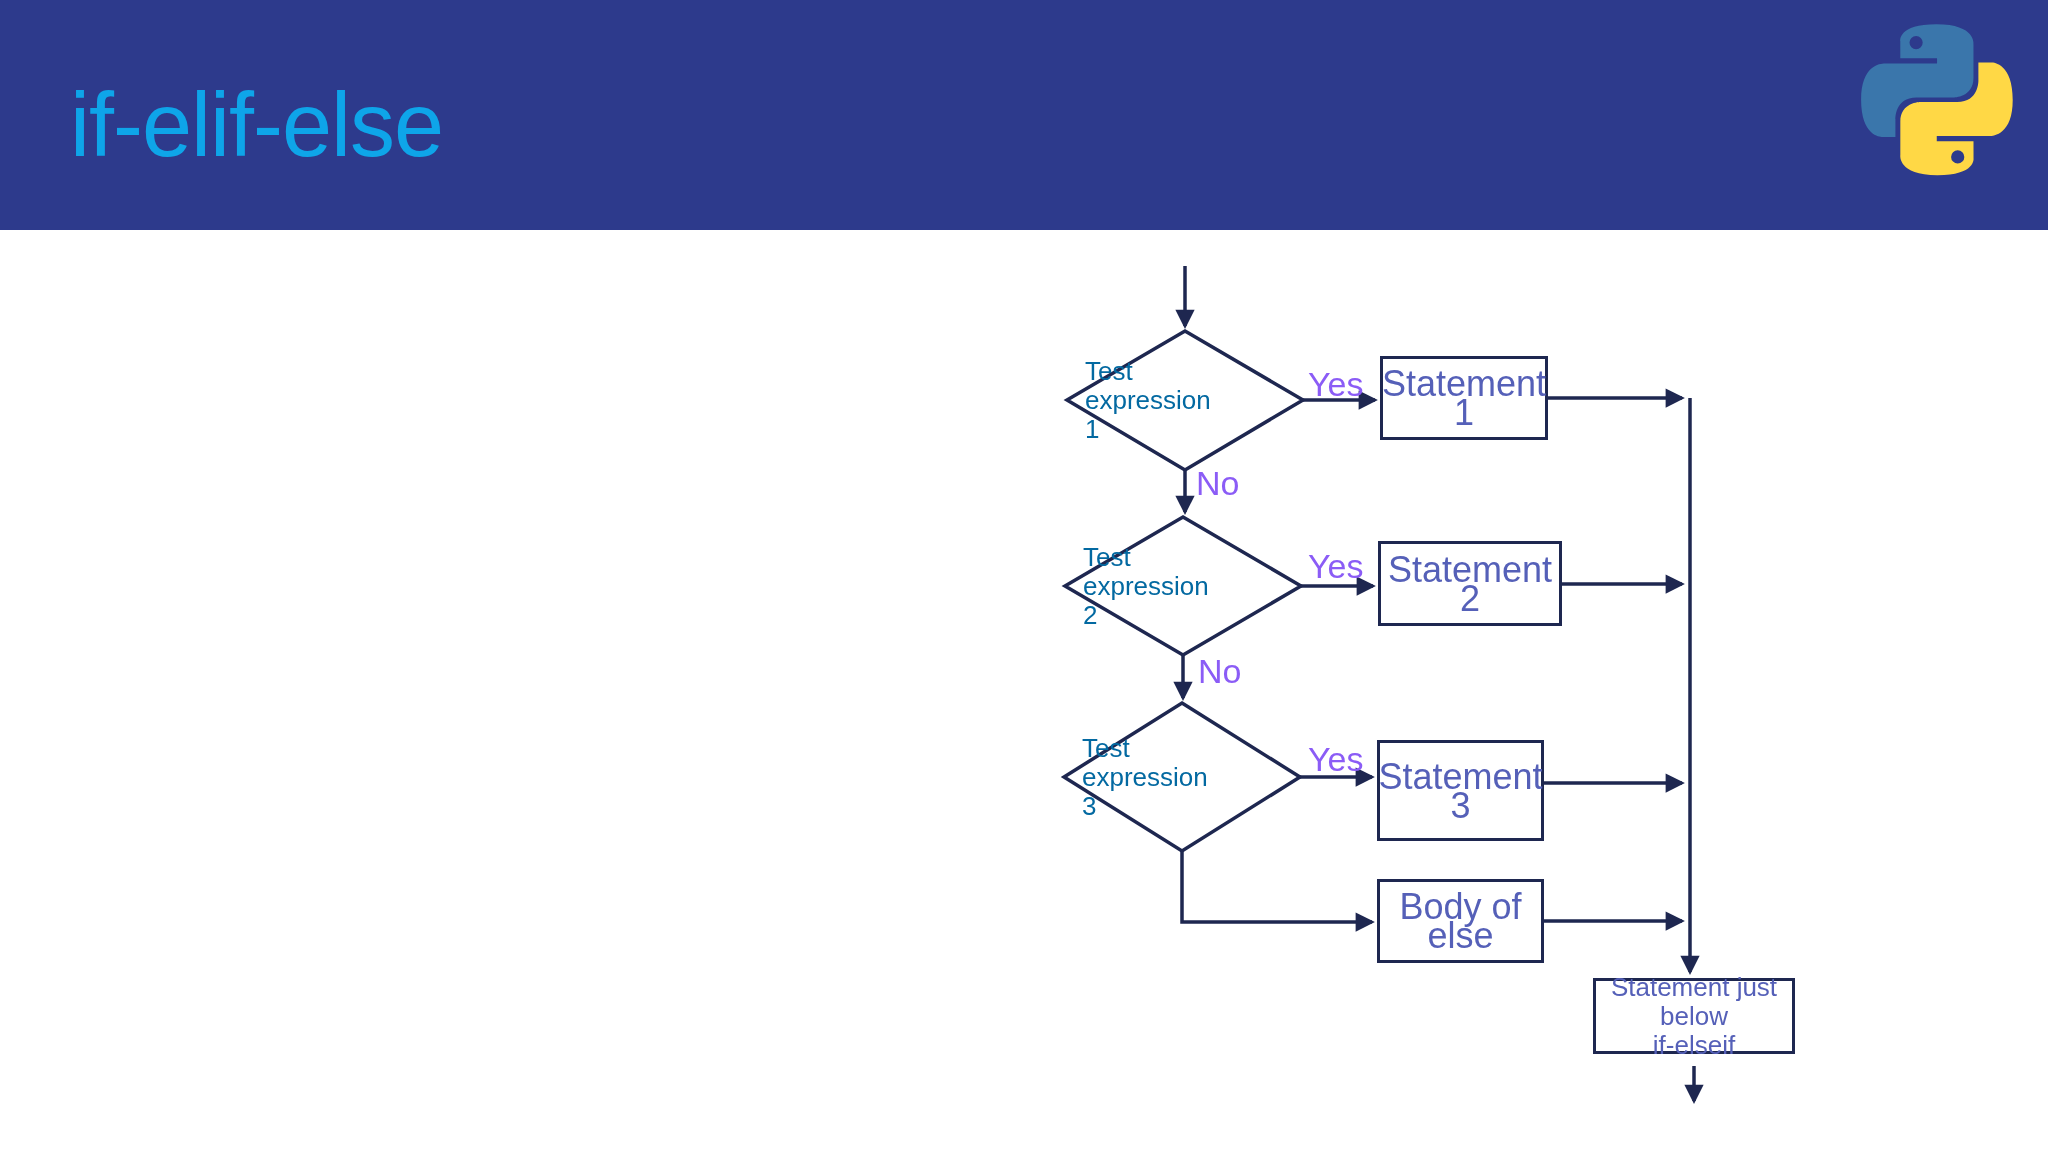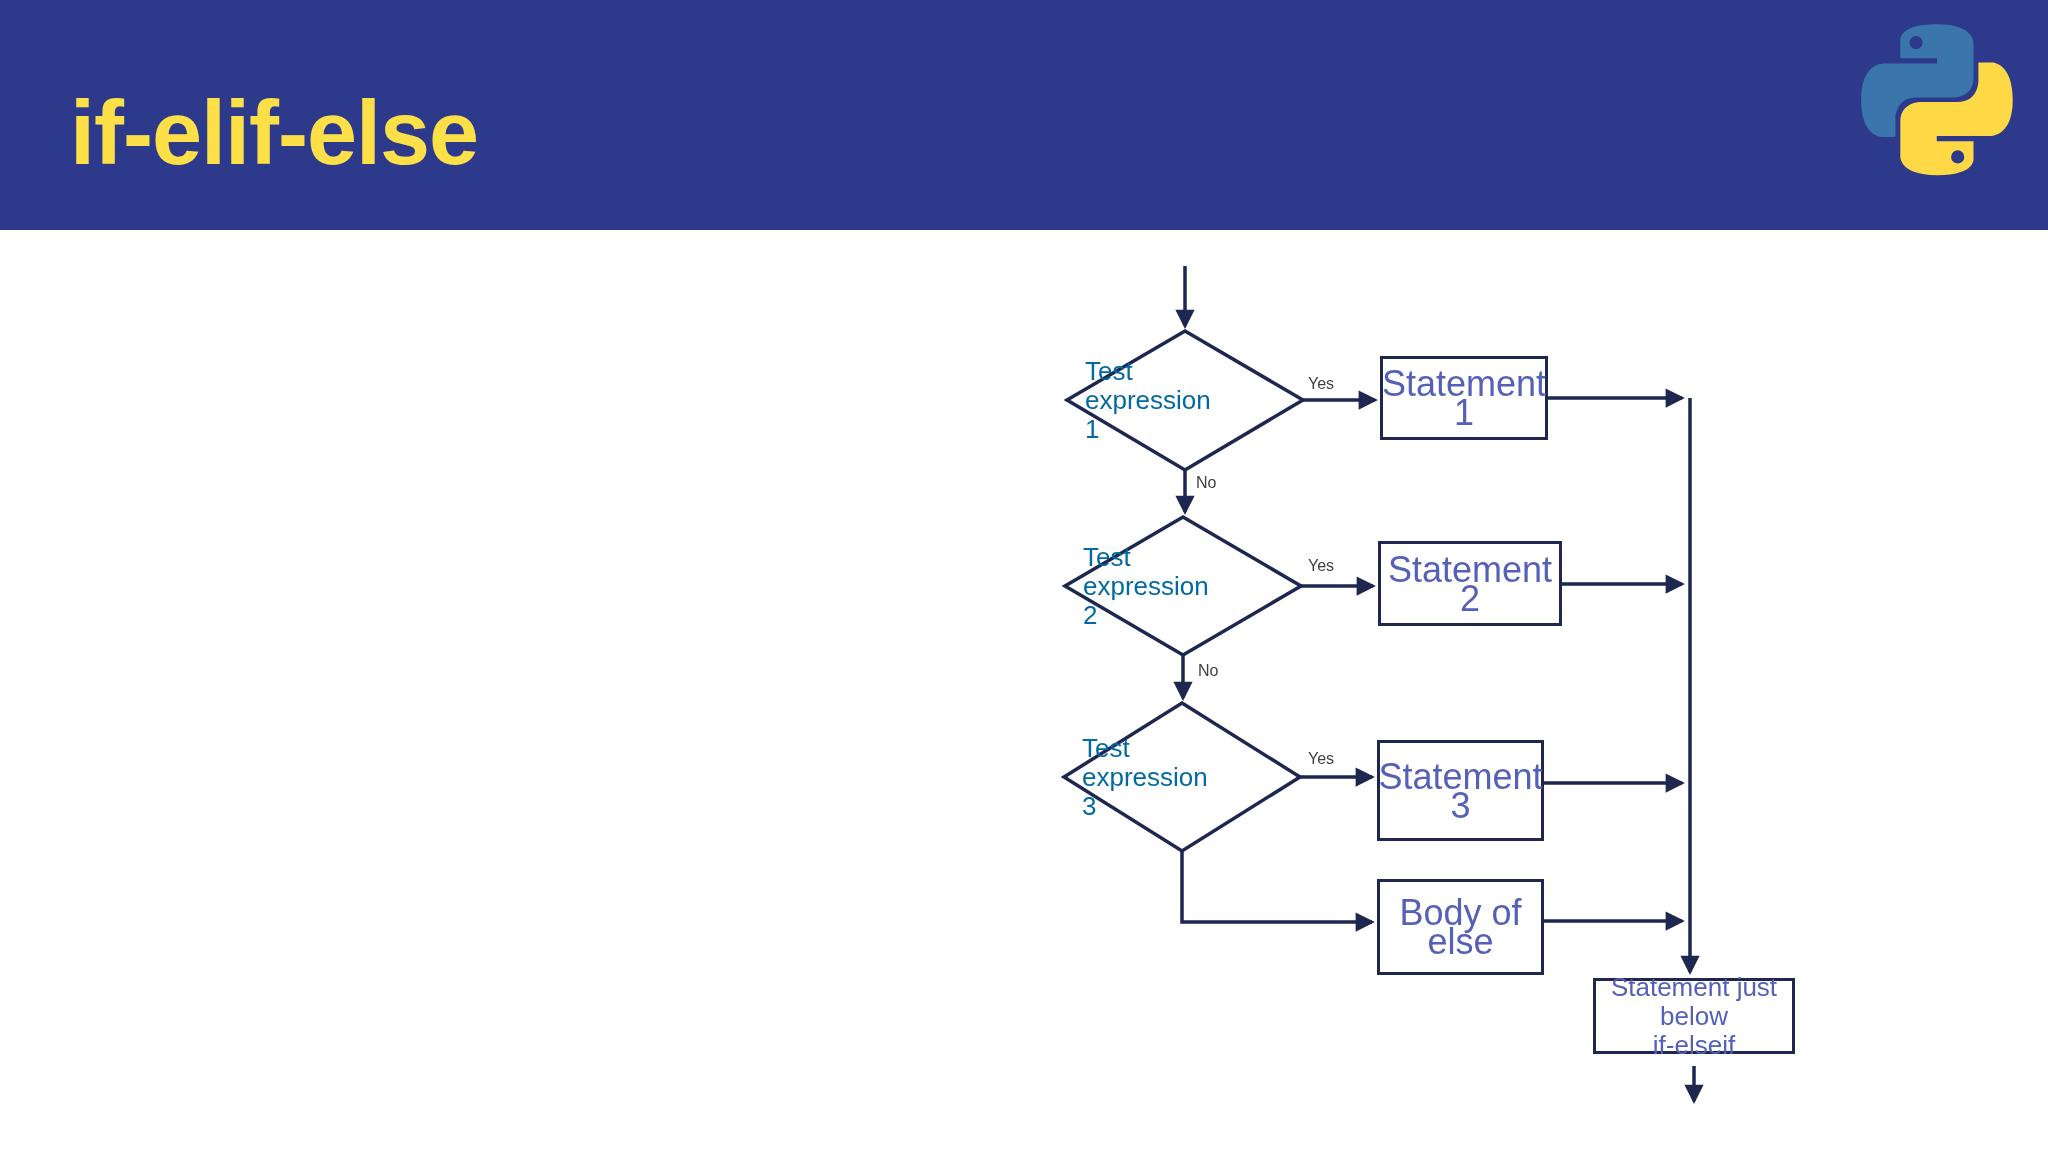--- a/index.html
+++ b/index.html
@@ -3,22 +3,22 @@
 <meta charset="utf-8">
 <style>
   html,body{margin:0;padding:0;background:#ffffff;}
   #slide{
     position:relative;width:2048px;height:1152px;overflow:hidden;
     background:#ffffff;font-family:"Liberation Sans",sans-serif;
   }
   
   #header{position:absolute;left:0;top:0;width:2048px;height:230px;background:#2d3a8c;}
   #title{
-    position:absolute;left:70px;top:88px;color:#fde047;
-    font-size:90px;letter-spacing:-1px;font-weight:700;line-height:1;white-space:nowrap;
+    position:absolute;left:70px;top:80px;color:#0ea5e9;
+    font-size:90px;letter-spacing:-1px;font-weight:400;line-height:1;white-space:nowrap;
   }
   #pylogo{position:absolute;left:1861px;top:24px;width:152px;height:152px;}
   
   #body-text{
     position:absolute;left:133px;top:404px;width:760px;
     color:#2c3c96;font-size:37px;font-weight:700;line-height:48px;
     white-space:pre-line;
   }
   
   #flow-svg{position:absolute;left:0;top:0;width:2048px;height:1152px;}
@@ -26,21 +26,21 @@
     position:absolute;background:#ffffff;border:3px solid #1e2750;
     display:flex;align-items:center;justify-content:center;
     color:#5560b8;font-size:36px;text-align:center;line-height:29px;
     box-sizing:border-box;white-space:pre-line;
   }
   .diamond-label{
     position:absolute;width:200px;text-align:left;color:#0369a1;
     font-size:26px;line-height:29px;white-space:pre-line;
   }
   .edge-label{
-    position:absolute;color:#404040;font-size:16px;line-height:30px;white-space:nowrap;
+    position:absolute;color:#8b5cf6;font-size:34px;line-height:30px;white-space:nowrap;
   }
 </style>
 </head>
 <body>
 
 <div id="slide">
 
   <div id="header">
     <div id="title">if-elif-else</div>
   </div>
@@ -97,18 +97,18 @@
 
   <div class="edge-label" style="left:1308px;top:369px;">Yes</div>
   <div class="edge-label" style="left:1196px;top:468px;">No</div>
   <div class="edge-label" style="left:1308px;top:551px;">Yes</div>
   <div class="edge-label" style="left:1198px;top:656px;">No</div>
   <div class="edge-label" style="left:1308px;top:744px;">Yes</div>
 
   <div class="node-box" style="left:1380px;top:356px;width:168px;height:84px;">Statement 1</div>
   <div class="node-box" style="left:1378px;top:541px;width:184px;height:85px;">Statement 2</div>
   <div class="node-box" style="left:1377px;top:740px;width:167px;height:101px;">Statement 3</div>
-  <div class="node-box" style="left:1377px;top:879px;width:167px;height:96px;">Body of else</div>
+  <div class="node-box" style="left:1377px;top:879px;width:167px;height:84px;">Body of else</div>
   <div class="node-box" style="left:1593px;top:978px;width:202px;height:76px;font-size:26px;">Statement just
 below
 if-elseif</div>
 
 </div>
 
 </body></html>

